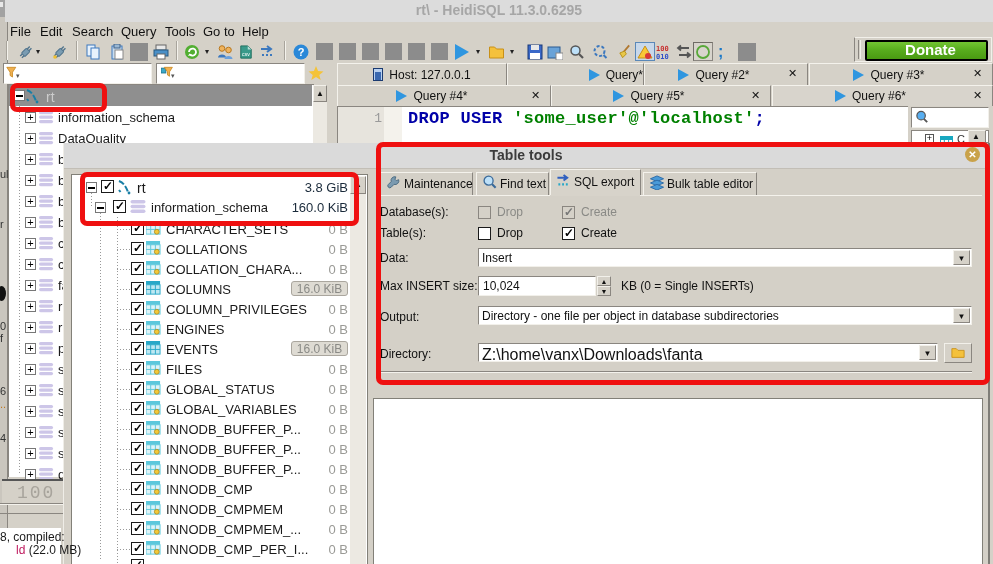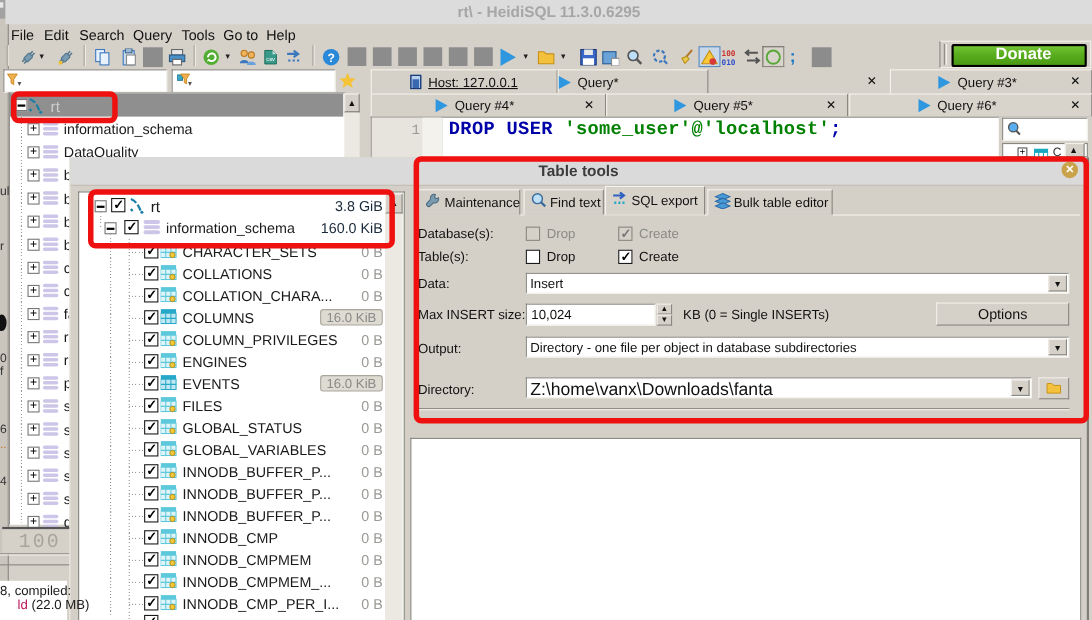--- a/index.html
+++ b/index.html
@@ -340,25 +340,29 @@
         </g>
       </svg></div>
 <div class="a" style="left:58px;top:467px;font-size:13px;color:#1a1a1a;font-weight:normal;">dune</div>
 <div class="a" style="left:19px;top:103px;width:1px;height:372px;background:repeating-linear-gradient(180deg,#999 0 1px,transparent 1px 3px);"></div>
 <div class="a" style="left:313px;top:85px;width:14px;height:392px;background:#ece9e2;"></div>
 <div class="a raised" style="left:313px;top:85px;width:14px;height:17px;text-align:center;font-size:8px;line-height:16px;color:#111;"></div>
 <div class="a raised" style="left:313px;top:85px;width:14px;height:17px;"></div>
 <div class="a" style="left:316px;top:89px;font-size:8px;color:#111;font-weight:normal;">▲</div>
 <div class="a" style="left:337px;top:63px;width:170px;height:22px;background:#d5d1c8;border-left:1px solid #f4f2ec;border-top:1px solid #f4f2ec;border-right:1px solid #8a8680;display:flex;align-items:center;justify-content:center;padding-right:0px;">
       <span style="display:inline-block;width:10px;height:13px;background:#3a68b0;border:1px solid #1a3a70;box-shadow:inset 0 2px 0 1px #b8d0f0;margin-right:6px;"></span>
-      <span style="font-size:12px;color:#111;text-decoration:underline;">Host: 127.0.0.1</span>
-    </div>
-<div class="a" style="left:507px;top:63px;width:137px;height:22px;background:#d5d1c8;border-left:1px solid #f4f2ec;border-top:1px solid #f4f2ec;border-right:1px solid #8a8680;display:flex;align-items:center;justify-content:flex-start;padding-right:0px;">
+      <span style="font-size:12px;color:#111;">Host: 127.0.0.1</span>
+    </div>
+<div class="a" style="left:507px;top:63px;width:137px;height:22px;background:#d5d1c8;border-left:1px solid #f4f2ec;border-top:1px solid #f4f2ec;border-right:1px solid #8a8680;display:flex;align-items:center;justify-content:flex-end;padding-right:0px;">
       <span style="display:inline-block;width:0;height:0;border-style:solid;border-width:6.5px 0 6.5px 11px;border-color:transparent transparent transparent #2f96e0;margin-right:6px;"></span>
       <span style="font-size:12px;color:#111;">Query*</span>
+    </div>
+<div class="a" style="left:644px;top:63px;width:164px;height:22px;background:#d5d1c8;border-left:1px solid #f4f2ec;border-top:1px solid #f4f2ec;border-right:1px solid #8a8680;display:flex;align-items:center;justify-content:center;padding-right:24px;">
+      <span style="display:inline-block;width:0;height:0;border-style:solid;border-width:6.5px 0 6.5px 11px;border-color:transparent transparent transparent #2f96e0;margin-right:6px;"></span>
+      <span style="font-size:12px;color:#111;">Query #2*</span>
     </div>
 <div class="a" style="left:788px;top:67px;font-size:11px;color:#111;font-weight:normal;">✕</div>
 <div class="a" style="left:809px;top:63px;width:184px;height:22px;background:#d5d1c8;border-left:1px solid #f4f2ec;border-top:1px solid #f4f2ec;border-right:1px solid #8a8680;display:flex;align-items:center;justify-content:center;padding-right:24px;">
       <span style="display:inline-block;width:0;height:0;border-style:solid;border-width:6.5px 0 6.5px 11px;border-color:transparent transparent transparent #2f96e0;margin-right:6px;"></span>
       <span style="font-size:12px;color:#111;">Query #3*</span>
     </div>
 <div class="a" style="left:973px;top:67px;font-size:11px;color:#111;font-weight:normal;">✕</div>
 <div class="a" style="left:337px;top:85px;width:214px;height:21px;background:#d5d1c8;border-left:1px solid #f4f2ec;border-top:1px solid #f4f2ec;border-right:1px solid #8a8680;display:flex;align-items:center;justify-content:center;padding-right:24px;">
       <span style="display:inline-block;width:0;height:0;border-style:solid;border-width:6.5px 0 6.5px 11px;border-color:transparent transparent transparent #2f96e0;margin-right:6px;"></span>
       <span style="font-size:12px;color:#111;">Query #4*</span>
@@ -683,21 +687,20 @@
 <div class="a" style="left:380px;top:251px;font-size:12px;color:#111;font-weight:normal;">Data:</div>
 <div class="a sunken" style="left:478px;top:248px;width:494px;height:19px;"></div>
 <div class="a" style="left:482px;top:251px;font-size:12px;color:#111;font-weight:normal;">Insert</div>
 <div class="a raised" style="left:953px;top:250px;width:17px;height:15px;text-align:center;font-size:8px;line-height:15px;color:#111;">▼</div>
 <div class="a" style="left:380px;top:279px;font-size:12px;color:#111;font-weight:normal;">Max INSERT size:</div>
 <div class="a sunken" style="left:478px;top:276px;width:118px;height:20px;"></div>
 <div class="a" style="left:483px;top:279px;font-size:12px;color:#111;font-weight:normal;">10,024</div>
 <div class="a raised" style="left:597px;top:276px;width:14px;height:10px;text-align:center;font-size:7px;line-height:9px;color:#111;">▲</div>
 <div class="a raised" style="left:597px;top:286px;width:14px;height:10px;text-align:center;font-size:7px;line-height:9px;color:#111;">▼</div>
 <div class="a" style="left:621px;top:279px;font-size:12px;color:#111;font-weight:normal;">KB (0 = Single INSERTs)</div>
-<div class="a raised" style="left:851px;top:275px;width:121px;height:21px;font-size:13px;color:#111;text-align:center;line-height:20px;">Options</div>
 <div class="a" style="left:380px;top:310px;font-size:12px;color:#111;font-weight:normal;">Output:</div>
 <div class="a sunken" style="left:478px;top:306px;width:494px;height:19px;"></div>
 <div class="a" style="left:482px;top:309px;font-size:12px;color:#111;font-weight:normal;">Directory - one file per object in database subdirectories</div>
 <div class="a raised" style="left:953px;top:308px;width:17px;height:15px;text-align:center;font-size:8px;line-height:15px;color:#111;">▼</div>
 <div class="a" style="left:380px;top:347px;font-size:12px;color:#111;font-weight:normal;">Directory:</div>
 <div class="a sunken" style="left:478px;top:343px;width:460px;height:19px;"></div>
 <div class="a" style="left:482px;top:346px;font-size:16px;color:#111;font-weight:normal;">Z:\home\vanx\Downloads\fanta</div>
 <div class="a raised" style="left:919px;top:345px;width:17px;height:15px;text-align:center;font-size:8px;line-height:15px;color:#111;">▼</div>
 <div class="a raised" style="left:944px;top:343px;width:28px;height:20px;"></div>
 <div class="a" style="left:950px;top:346px;width:16px;height:14px;"><svg width="16" height="14" viewBox="0 0 16 16">

